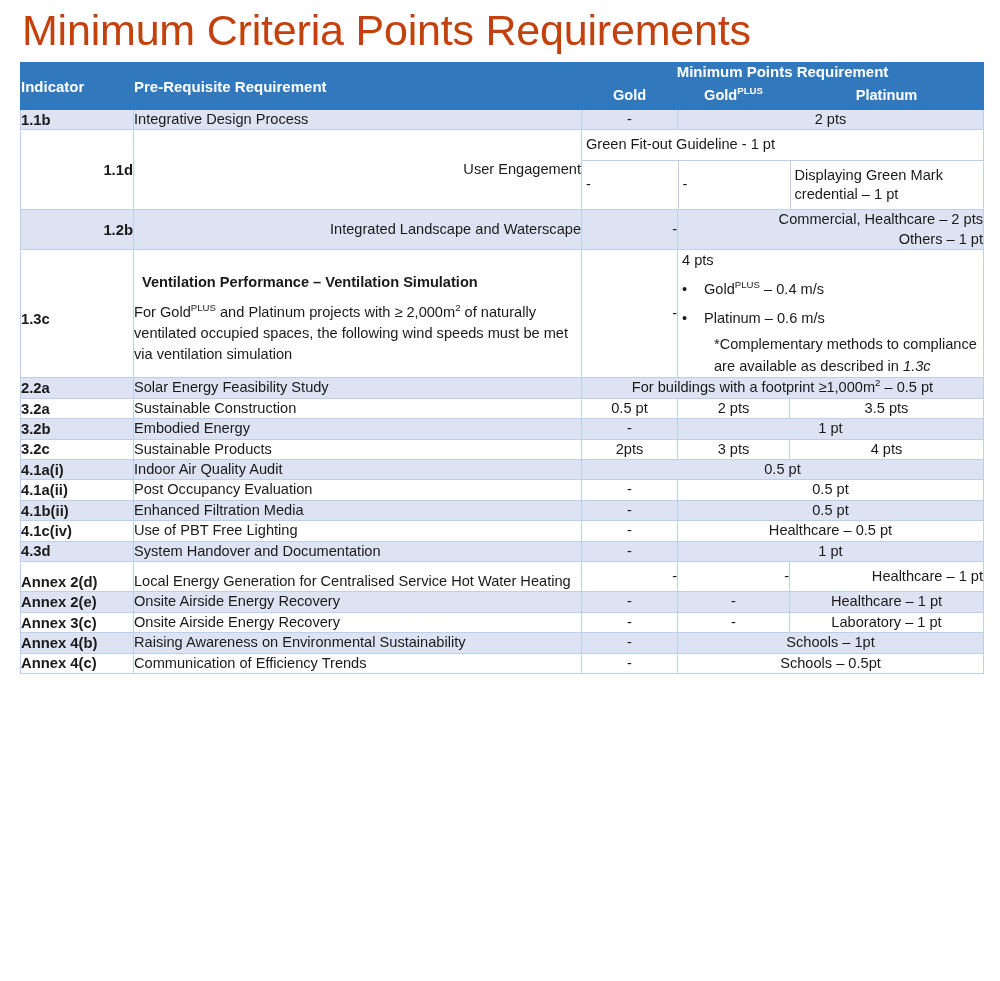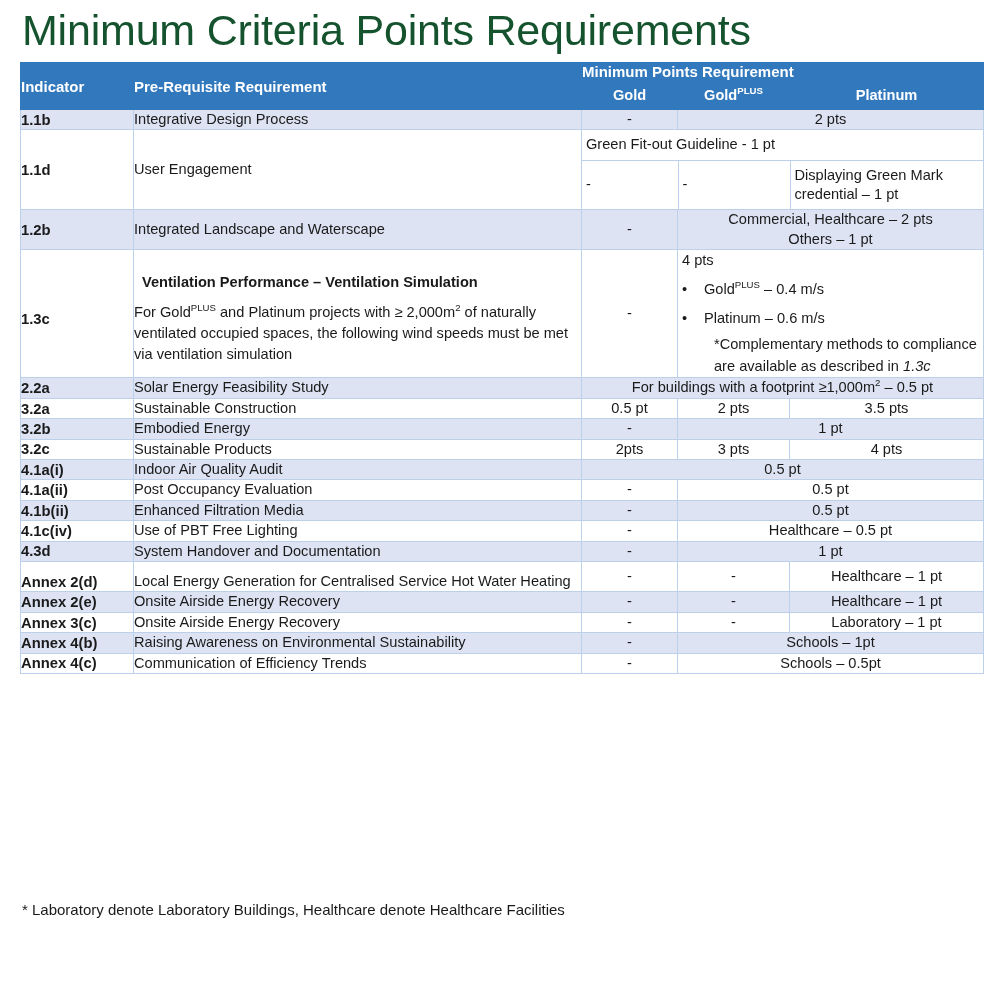--- a/index.html
+++ b/index.html
@@ -23,21 +23,21 @@
 
   
   .doc-title {
     position: absolute;
     left: 22px;
     top: 2px;
     font-size: 43px;
     line-height: 56px;
     font-weight: 300;
     letter-spacing: -0.2px;
-    color: #14532d;
+    color: #c2410c;
     white-space: nowrap;
     text-align: right;
   }
 
   
   .crit-table {
     position: absolute;
     left: 20px;
     top: 62px;
     width: 963px;
@@ -57,21 +57,21 @@
     color: #ffffff;
     font-weight: bold;
     font-size: 15px;
     border: 1px solid #3178bd;
   }
   .hdr-ind, .hdr-pre {
     text-align: left;
     padding: 8px 0 8px 12px;
   }
   .hdr-mpr {
-    text-align: left;
+    text-align: center;
     padding: 8px 4px;
   }
   .hdr-sub th {
     background: #3178bd;
     color: #ffffff;
     text-align: center;
     font-weight: bold;
     font-size: 14.6px;
     padding: 6px 4px;
     border: 1px solid #3178bd;
@@ -98,21 +98,21 @@
 
   .req-head {
     font-weight: 600;
     padding-left: 8px;
   }
   .req-body {
     margin-top: 10px;
     line-height: 1.42;
   }
   .vtop { vertical-align: top; }
-  .vmid { vertical-align: middle; }
+  .vmid { vertical-align: middle; text-align: right; }
 
   sup { font-size: 0.66em; vertical-align: super; line-height: 0; }
   .ital { font-style: italic; }
 
   
   .subtab {
     width: 100%;
     border-collapse: collapse;
     table-layout: fixed;
   }
@@ -349,16 +349,15 @@
       <tr>
         <td class="ind plain">Annex 4(c)</td>
         <td class="req plain">Communication of Efficiency Trends</td>
         <td class="pts plain">-</td>
         <td class="pts plain" colspan="2">Schools – 0.5pt</td>
       </tr>
     </tbody>
   </table>
 
   <div class="footnotes">
-    <div class="footnote">* Laboratory denote Laboratory Buildings, Healthcare denote Healthcare Facilities</div>
   </div>
 
 </div>
 
 </body></html>

